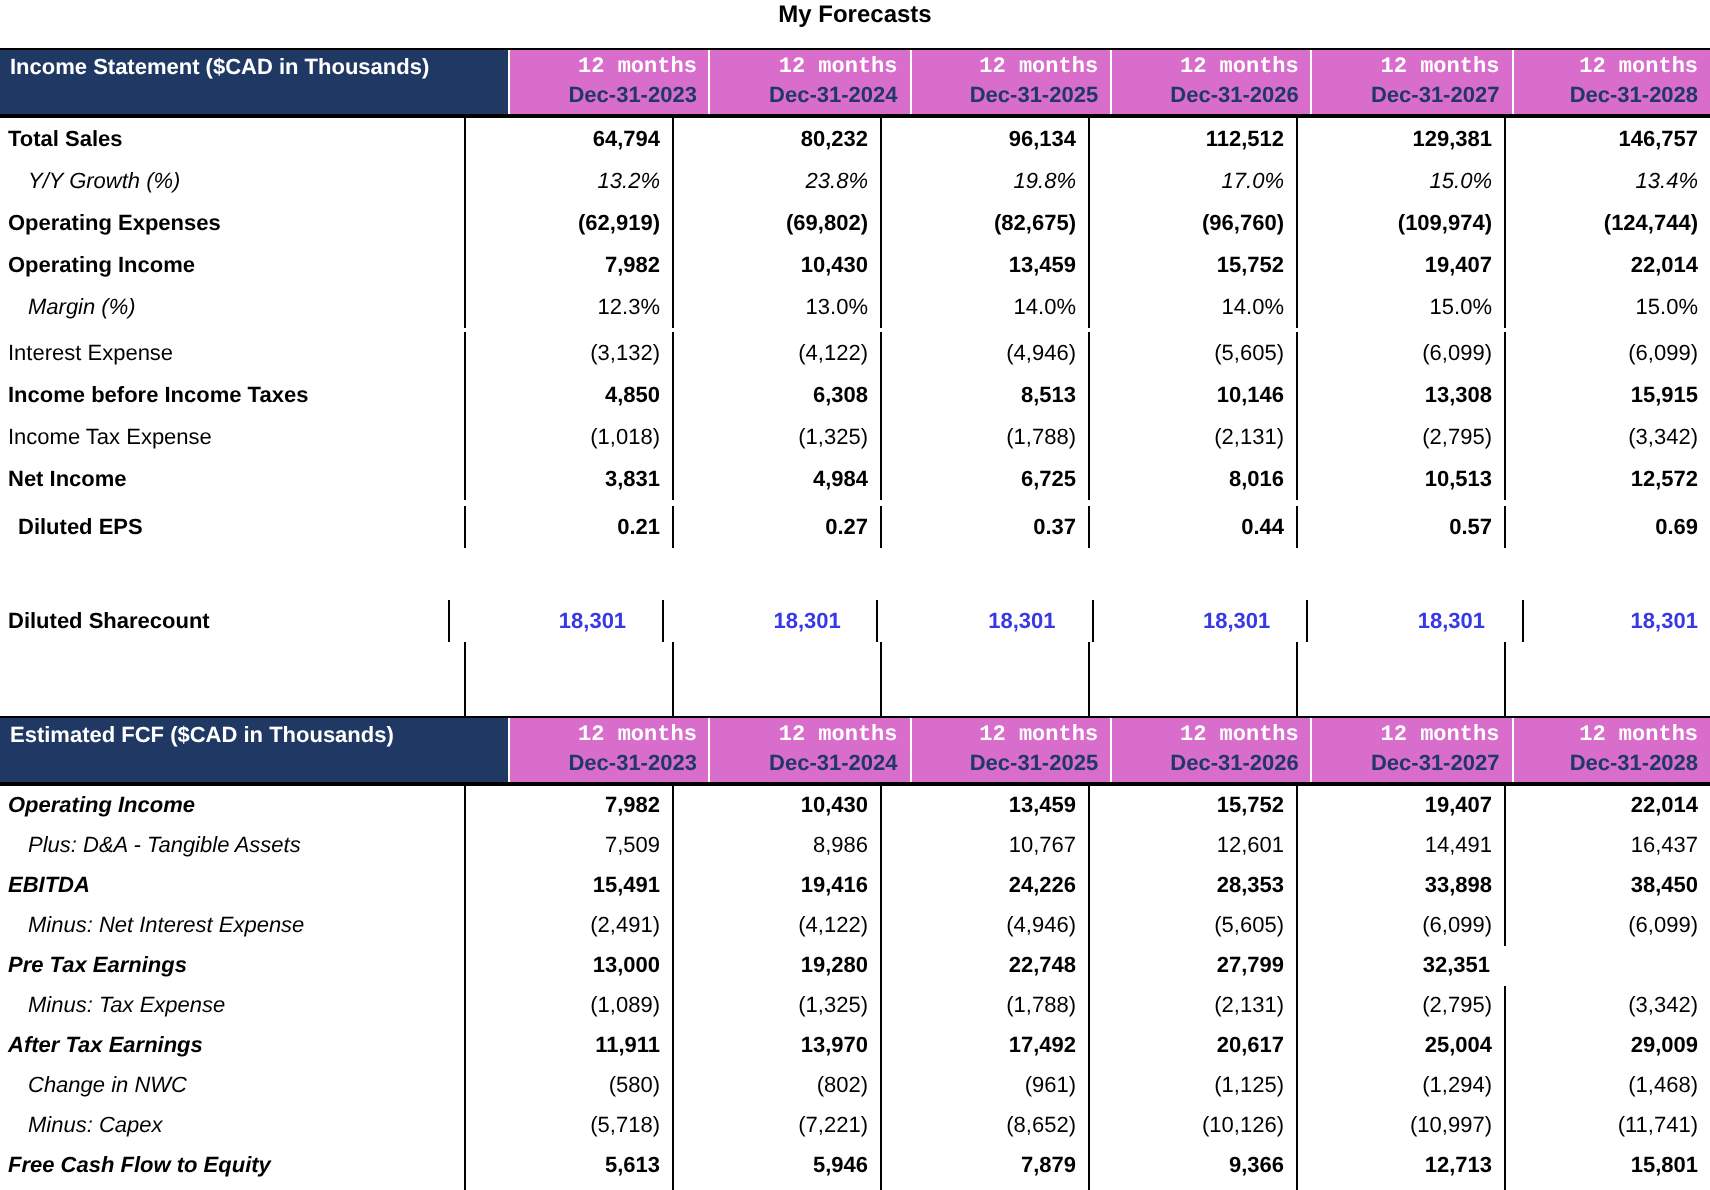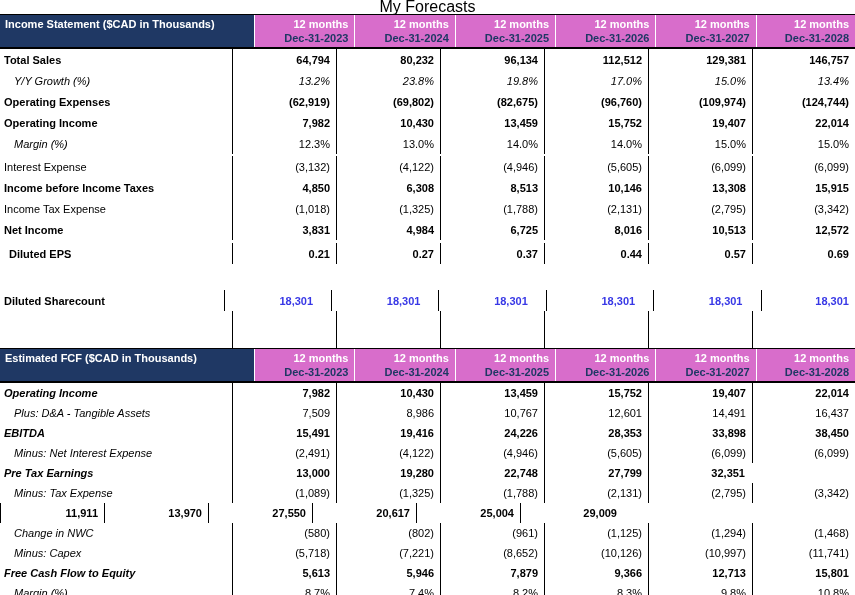--- a/index.html
+++ b/index.html
@@ -1,39 +1,39 @@
 <!DOCTYPE html>
 <html style="--navy: #1F3864; --pink: #D86DCB; --share-blue: #3838E6;"><head>
 <meta charset="utf-8">
 <style>
   html,body { margin:0; padding:0; }
   body {
     width:855px; height:595px; background:#ffffff; overflow:hidden;
     font-family:"Liberation Sans", sans-serif; font-size:11px; color:#000;
   }
   .title {
-    height:14px; line-height:14px; text-align:center;
-    font-weight:normal; font-size:16px;
+    height:24px; line-height:14px; text-align:center;
+    font-weight:bold; font-size:12px;
   }
   
   .hdr-row {
     display:flex; border-top:1px solid #000; border-bottom:2px solid #000;
     height:35px; box-sizing:border-box;
   }
   .hdr-label {
     width:264px; box-sizing:border-box; background:var(--navy);
     color:#fff; font-weight:bold; padding:2px 0 0 5px; line-height:14px;
   }
   .hdr-col {
     width:104px; box-sizing:border-box; border-left:1px solid #fff;
     background:var(--pink); text-align:right; padding:2px 6px 0 0;
     font-weight:bold; line-height:14px;
   }
   .hdr-col:last-child { width:103px; }
-  .hdr-col .l1 { color:#fff; }
+  .hdr-col .l1 { color:#fff;font-family:Liberation Mono, monospace; }
   .hdr-col .l2 { color:var(--navy); }
   
   .row { display:flex; }
   .rows21 .row { height:21px; }
   .rows20 .row { height:20px; }
   .lbl {
     width:232px; box-sizing:border-box; padding-left:4px;
     display:flex; align-items:center;
   }
   .val {
@@ -271,23 +271,24 @@
         <div class="row lbl-i">
           <div class="lbl ind1">Minus: Tax Expense</div>
           <div class="val">(1,089)</div>
           <div class="val">(1,325)</div>
           <div class="val">(1,788)</div>
           <div class="val">(2,131)</div>
           <div class="val">(2,795)</div>
           <div class="val">(3,342)</div>
         </div>
         <div class="row lbl-b lbl-i">
+          <div class="lbl">After Tax Earnings</div>
           <div class="val">11,911</div>
           <div class="val">13,970</div>
-          <div class="val">27,550</div>
+          <div class="val">17,492</div>
           <div class="val">20,617</div>
           <div class="val">25,004</div>
           <div class="val">29,009</div>
         </div>
         <div class="row lbl-i">
           <div class="lbl ind1">Change in NWC</div>
           <div class="val">(580)</div>
           <div class="val">(802)</div>
           <div class="val">(961)</div>
           <div class="val">(1,125)</div>

